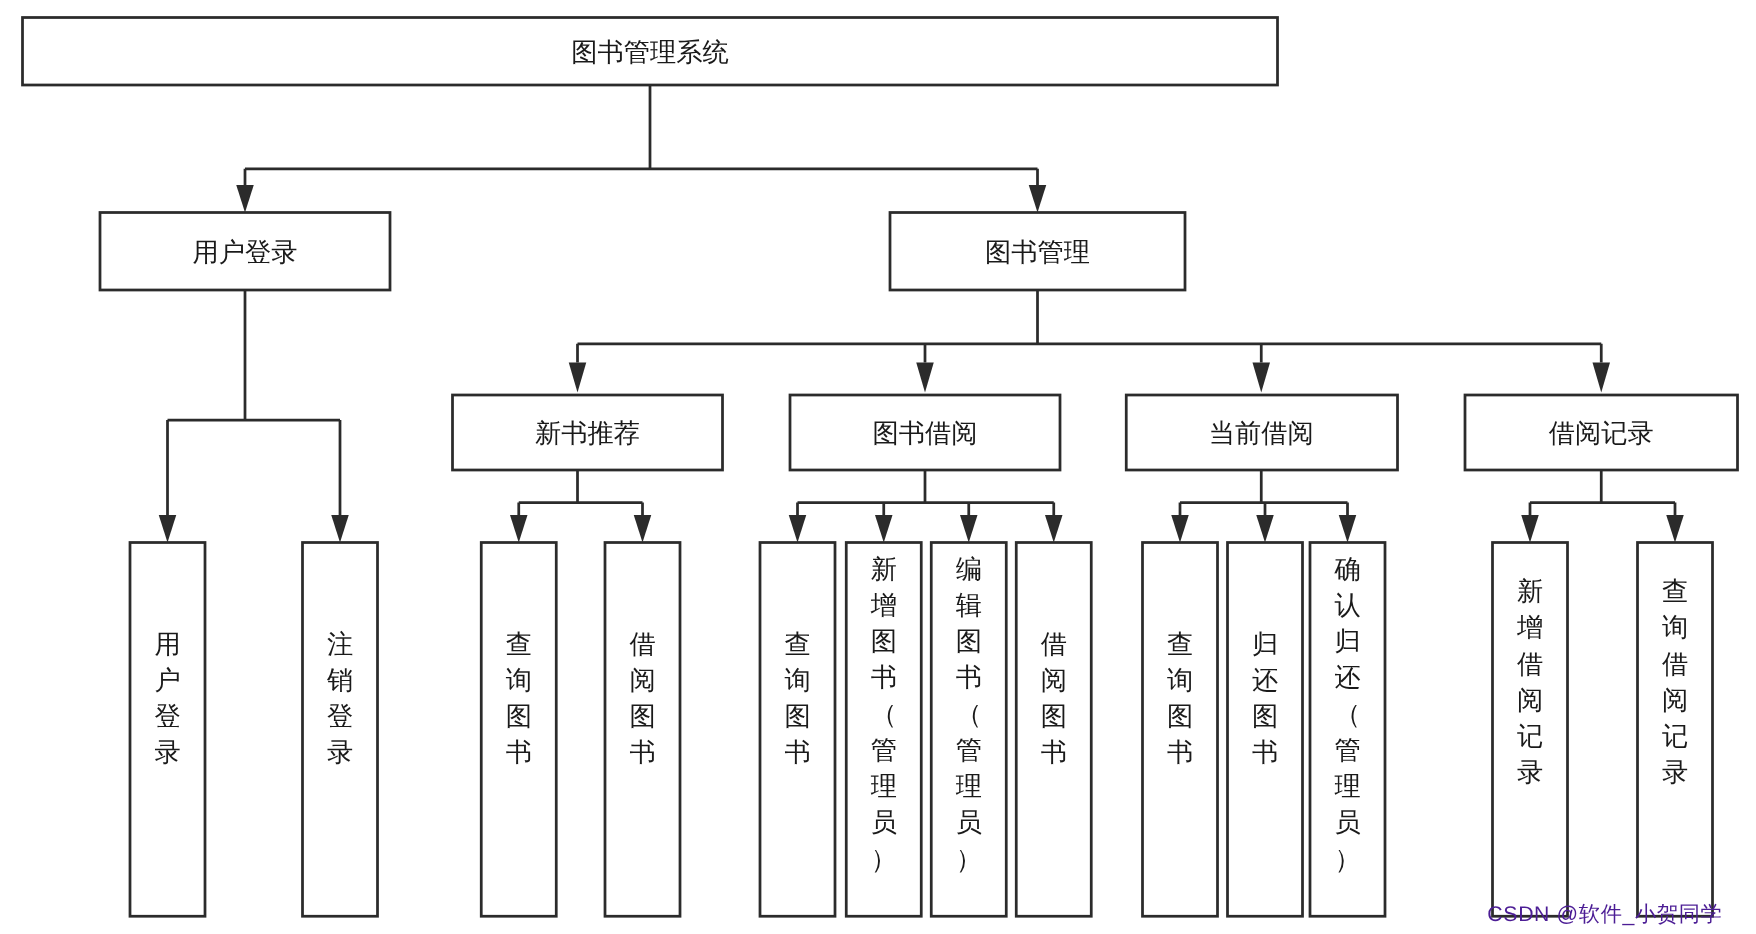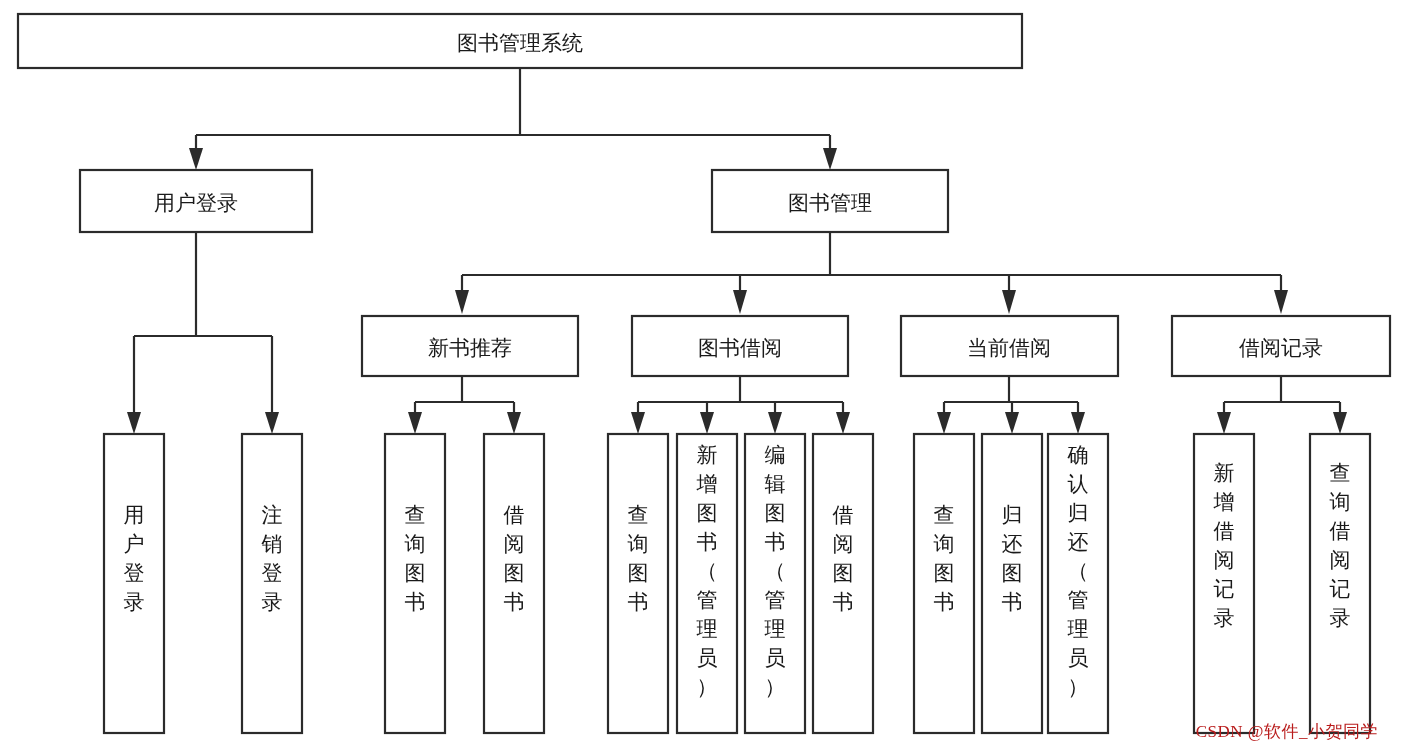--- a/index.html
+++ b/index.html
@@ -52,23 +52,23 @@
   .node-label-v {
     font-family: "Liberation Sans", "DejaVu Sans", sans-serif;
     font-size: 21px;
     fill: #1a1a1a;
     text-anchor: middle;
   }
   .watermark {
     position: absolute;
     right: 10px;
     bottom: 4px;
-    font-family: Liberation Serif, serif;
+    font-family: Liberation Sans, sans-serif;
     font-size: 17px;
-    color: #b91c1c;
+    color: #4c1d95;
     letter-spacing: 0.5px;
     white-space: nowrap;
     user-select: none;
     margin-top: 30px;
   }
 </style>
 </head>
 <body>
 
 <div id="diagram-root">

